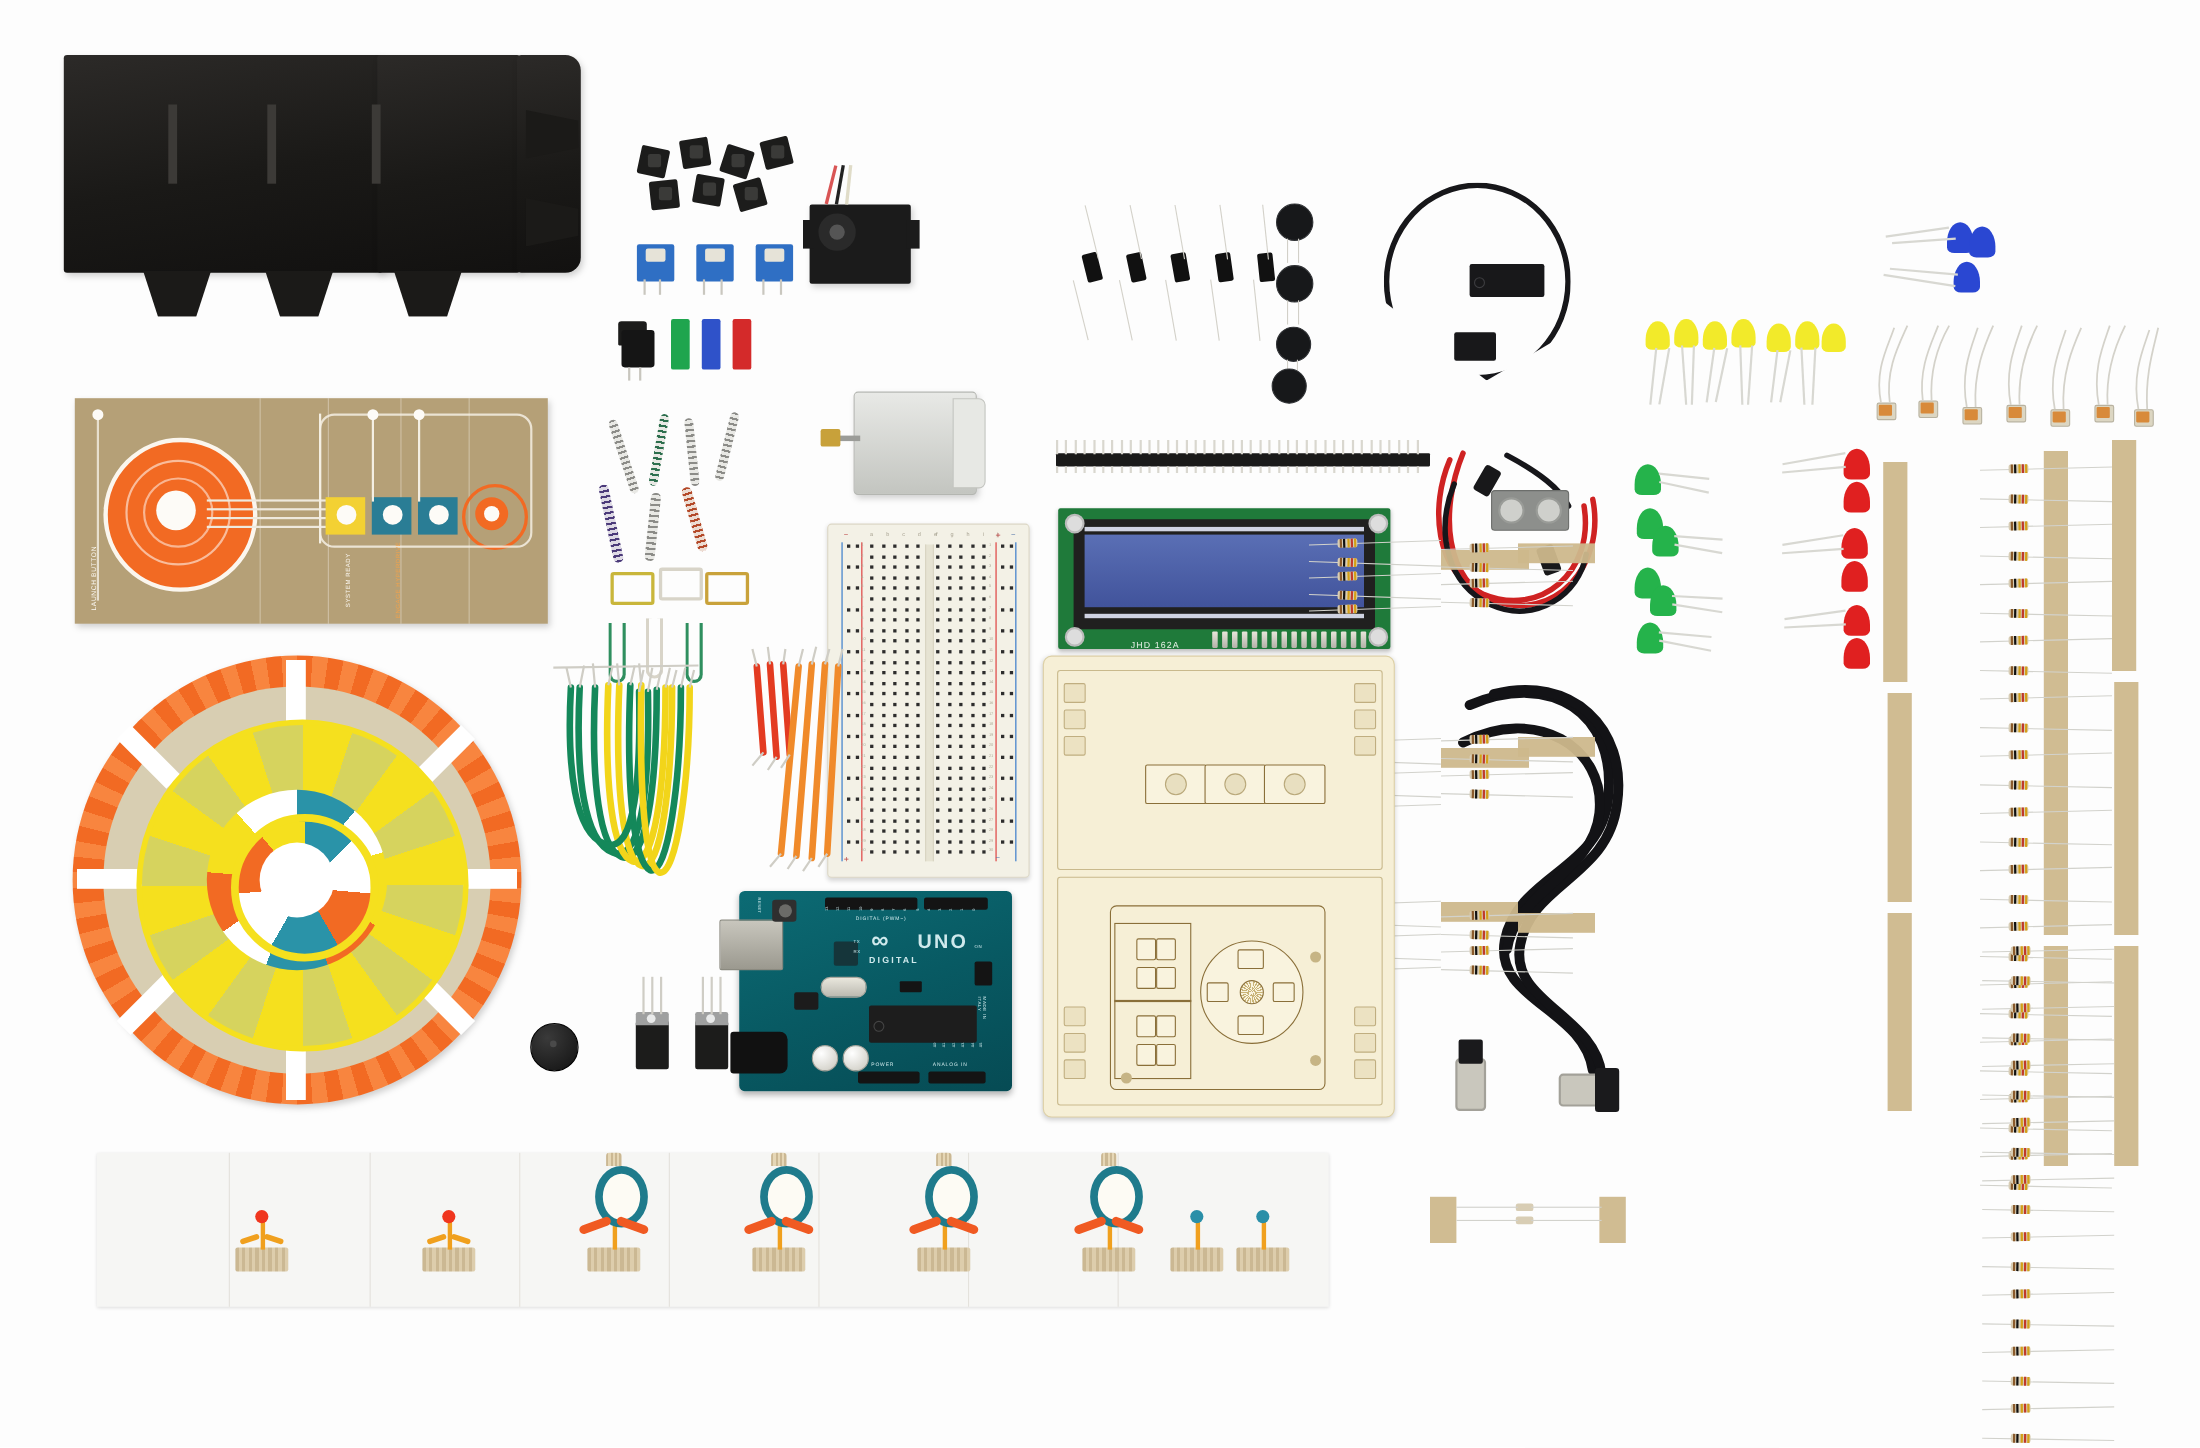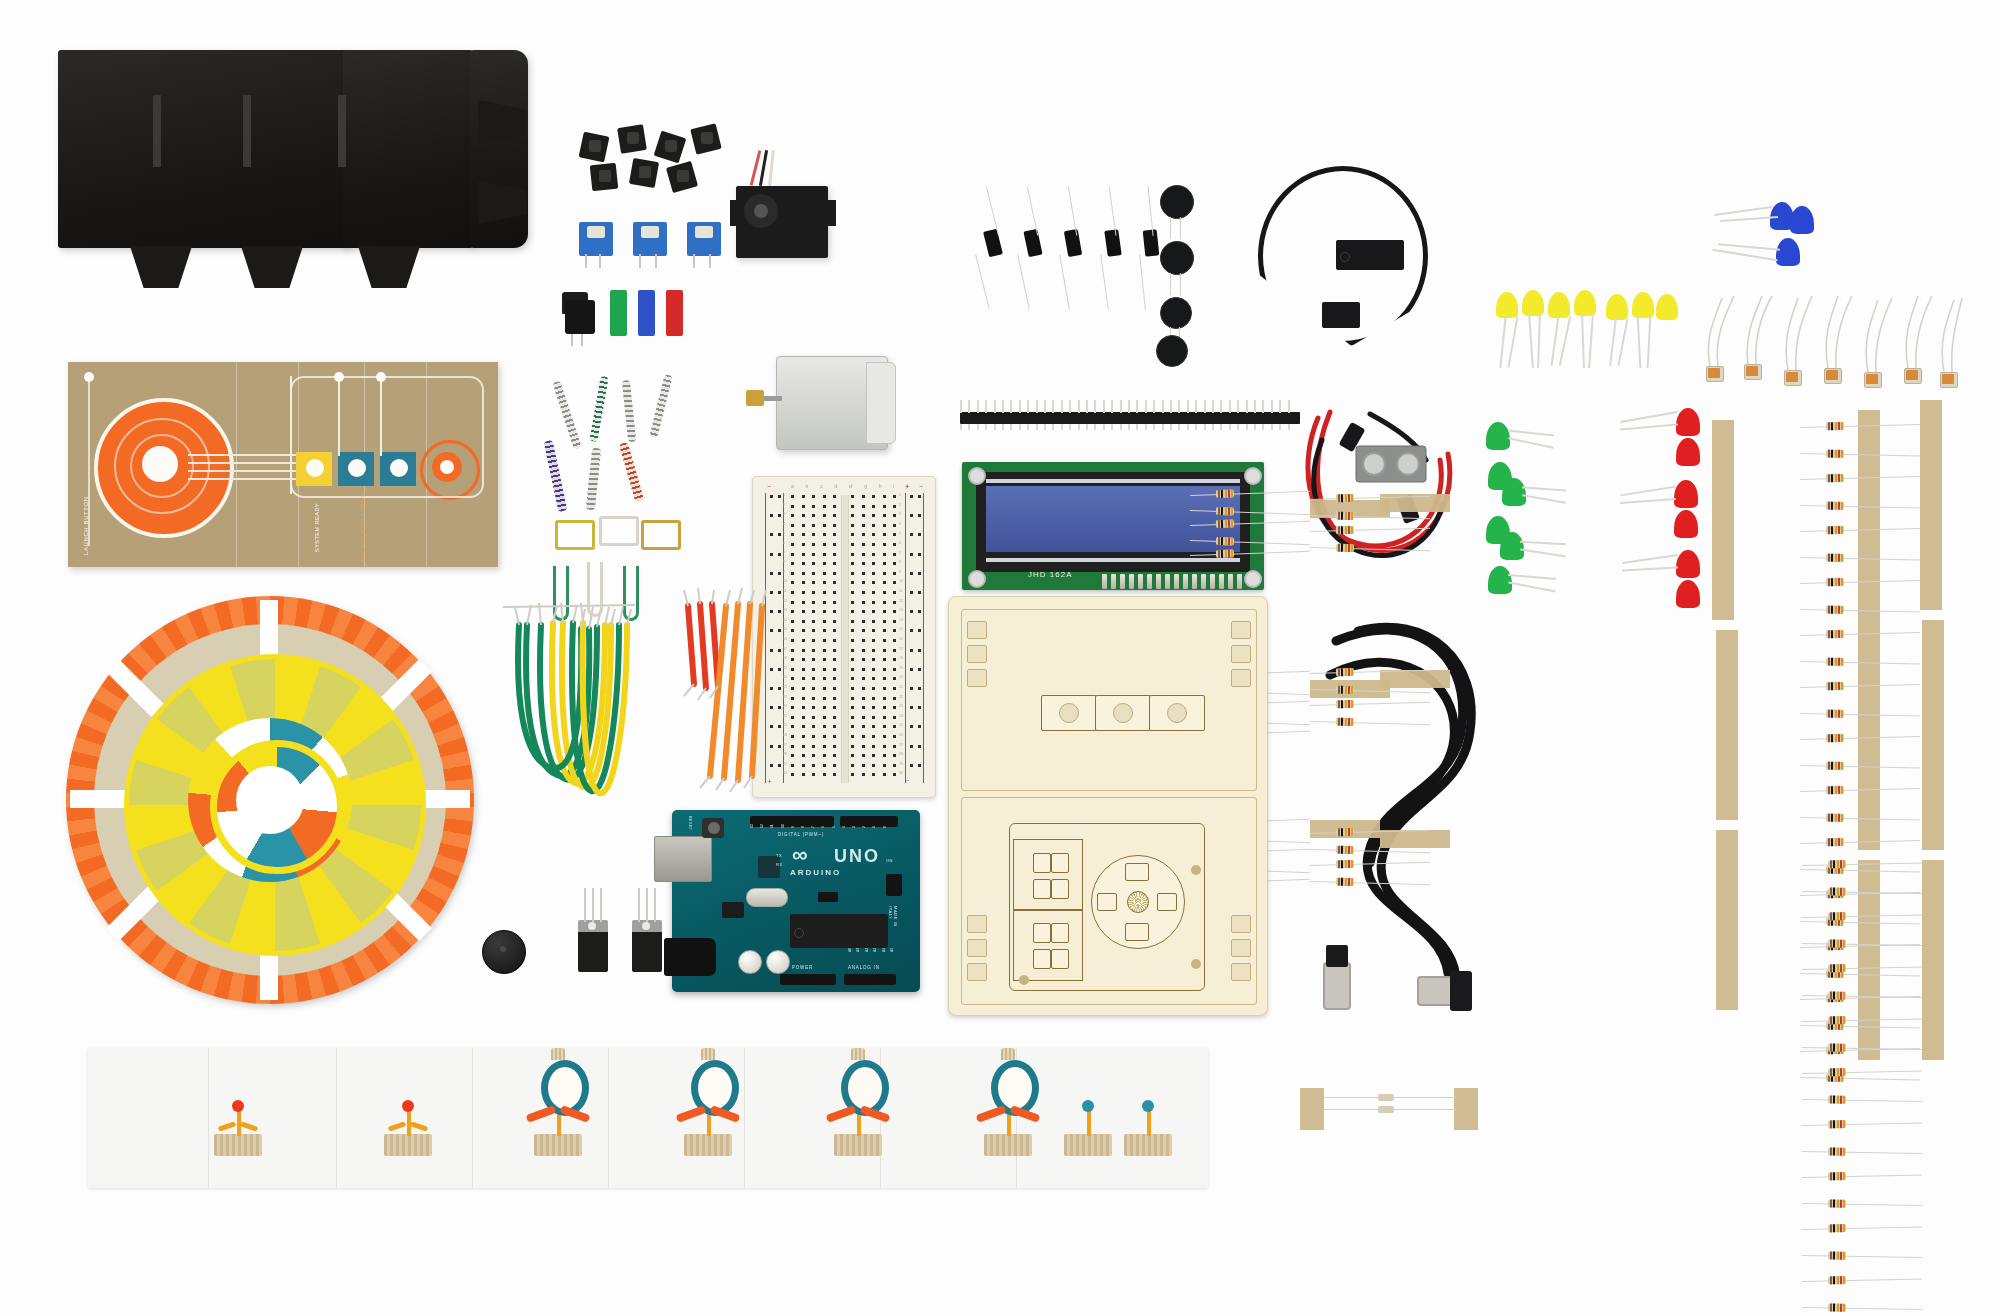--- a/index.html
+++ b/index.html
@@ -781,21 +781,21 @@
     <div class="abs" style="left:146px;top:82px;width:20px;height:10px;background:#141414;border-radius:1px;"></div>
 
     <div class="abs" style="left:50px;top:92px;width:22px;height:16px;background:#1c1c1c;border-radius:2px;"></div>
 
     <div class="abs" style="left:66px;top:140px;width:22px;height:22px;border-radius:50%;
          background:radial-gradient(circle at 35% 30%,#fff,#c9c7bd);border:1px solid #a5a39a;"></div>
     <div class="abs" style="left:94px;top:140px;width:22px;height:22px;border-radius:50%;
          background:radial-gradient(circle at 35% 30%,#fff,#c9c7bd);border:1px solid #a5a39a;"></div>
 
     <div class="pcbtext" style="left:120px;top:34px;font-size:22px;font-weight:bold;line-height:1;">∞</div>
-    <div class="pcbtext" style="left:118px;top:58px;font-size:8px;letter-spacing:2px;font-weight:bold;">ARDUINO</div>
+    <div class="pcbtext" style="left:118px;top:58px;font-size:8px;letter-spacing:2px;font-weight:bold;">DIGITAL</div>
     <div class="pcbtext" style="left:162px;top:36px;font-size:18px;letter-spacing:2px;font-weight:bold;">UNO</div>
     <div class="pcbtext" style="left:106px;top:22px;font-size:4.5px;letter-spacing:.8px;">DIGITAL (PWM~)</div>
     <div class="pcbtext" style="left:176px;top:155px;font-size:4.5px;letter-spacing:.8px;">ANALOG IN</div>
     <div class="pcbtext" style="left:120px;top:155px;font-size:4.5px;letter-spacing:.8px;">POWER</div>
     <div class="pcbtext" style="left:214px;top:48px;font-size:4px;">ON</div>
     <div class="pcbtext" style="left:104px;top:43px;font-size:4px;">TX</div>
     <div class="pcbtext" style="left:104px;top:52px;font-size:4px;">RX</div>
     <div class="pcbtext" style="left:226px;top:96px;font-size:4px;transform:rotate(90deg);
                 transform-origin:left top;letter-spacing:.6px;">MADE IN ITALY</div>
     <div class="pcbtext" style="left:20px;top:6px;font-size:3.6px;transform:rotate(90deg);transform-origin:left top;">RESET</div>
@@ -825,21 +825,21 @@
         <div style="position:absolute;left:33.6px;top:0;font-size:3.4px;color:#cfe9ec;transform:rotate(-90deg);transform-origin:left top;white-space:nowrap;">A4</div>
         <div style="position:absolute;left:42px;top:0;font-size:3.4px;color:#cfe9ec;transform:rotate(-90deg);transform-origin:left top;white-space:nowrap;">A5</div>
       </div>
   </div>
 
   <div class="abs lcdpcb" style="left:962px;top:462px;width:302px;height:128px;">
     <div class="lcdframe" style="left:14px;top:10px;width:274px;height:100px;border-radius:2px;"></div>
     <div class="lcdglass" style="left:24px;top:24px;width:254px;height:66px;"></div>
     <div class="abs" style="left:24px;top:17px;width:254px;height:4px;background:#cfd3e2;"></div>
     <div class="abs" style="left:24px;top:96px;width:254px;height:4px;background:#cfd3e2;"></div>
-    <div class="abs" style="left:66px;top:108px;font-size:8px;color:#e8f1e8;letter-spacing:1px;">JHD 162A</div>
+    <div class="abs" style="left:66px;top:120px;font-size:8px;color:#e8f1e8;letter-spacing:1px;">JHD 162A</div>
 
     <div class="abs" style="left:6px;top:5px;width:14px;height:14px;border-radius:50%;background:#ddd;border:2px solid #bbb;"></div>
     <div class="abs" style="left:282px;top:5px;width:14px;height:14px;border-radius:50%;background:#ddd;border:2px solid #bbb;"></div>
     <div class="abs" style="left:6px;top:108px;width:14px;height:14px;border-radius:50%;background:#ddd;border:2px solid #bbb;"></div>
     <div class="abs" style="left:282px;top:108px;width:14px;height:14px;border-radius:50%;background:#ddd;border:2px solid #bbb;"></div>
     <div id="lcdpins" class="abs" style="left:140px;top:112px;width:150px;height:16px;">
         <div style="position:absolute;left:0px;top:0;width:5px;height:15px;background:linear-gradient(180deg,#e8e6dc,#b4b2a8);border-radius:1px;"></div>
         <div style="position:absolute;left:9px;top:0;width:5px;height:15px;background:linear-gradient(180deg,#e8e6dc,#b4b2a8);border-radius:1px;"></div>
         <div style="position:absolute;left:18px;top:0;width:5px;height:15px;background:linear-gradient(180deg,#e8e6dc,#b4b2a8);border-radius:1px;"></div>
         <div style="position:absolute;left:27px;top:0;width:5px;height:15px;background:linear-gradient(180deg,#e8e6dc,#b4b2a8);border-radius:1px;"></div>

